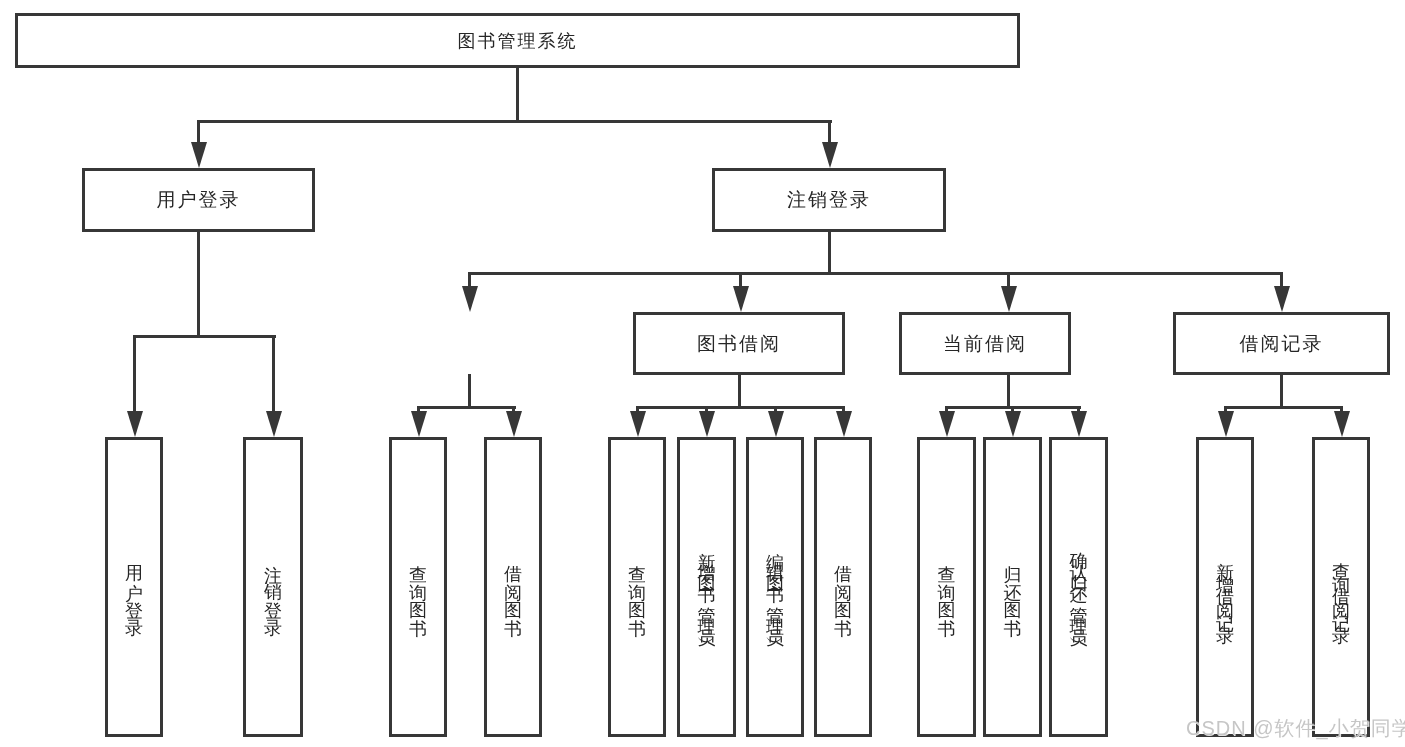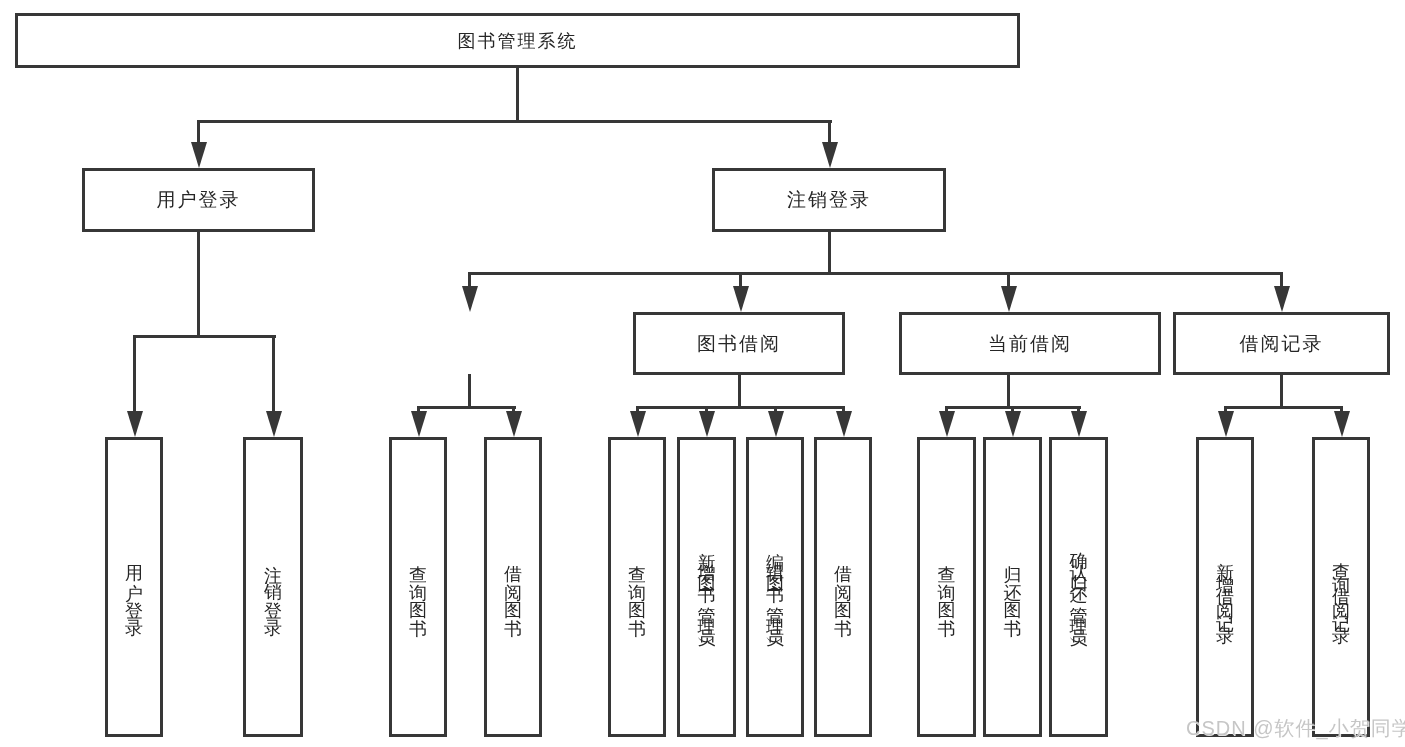--- a/index.html
+++ b/index.html
@@ -104,21 +104,21 @@
       <i class="head"></i>
     </div>
   <div class="arrow" style="left:1281px;top:272px;height:40px;">
       <i class="stem"></i>
       <i class="head"></i>
     </div>
 
   <div class="box hbox" style="left:633px;top:312px;width:212px;height:63px;font-family:Liberation Mono, monospace;">
     <span>图书借阅</span>
   </div>
-  <div class="box hbox" style="left:899px;top:312px;width:262px;height:63px;">
+  <div class="box hbox" style="left:899px;top:312px;width:172px;height:63px;">
     <span>当前借阅</span>
   </div>
   <div class="box hbox" style="left:1173px;top:312px;width:217px;height:63px;">
     <span>借阅记录</span>
   </div>
 
   <div class="vline" style="left:468px;top:374px;height:35px;"></div>
   <div class="hline" style="left:417px;top:406px;width:99px;"></div>
   <div class="arrow" style="left:418px;top:406px;height:31px;">
       <i class="stem"></i>

